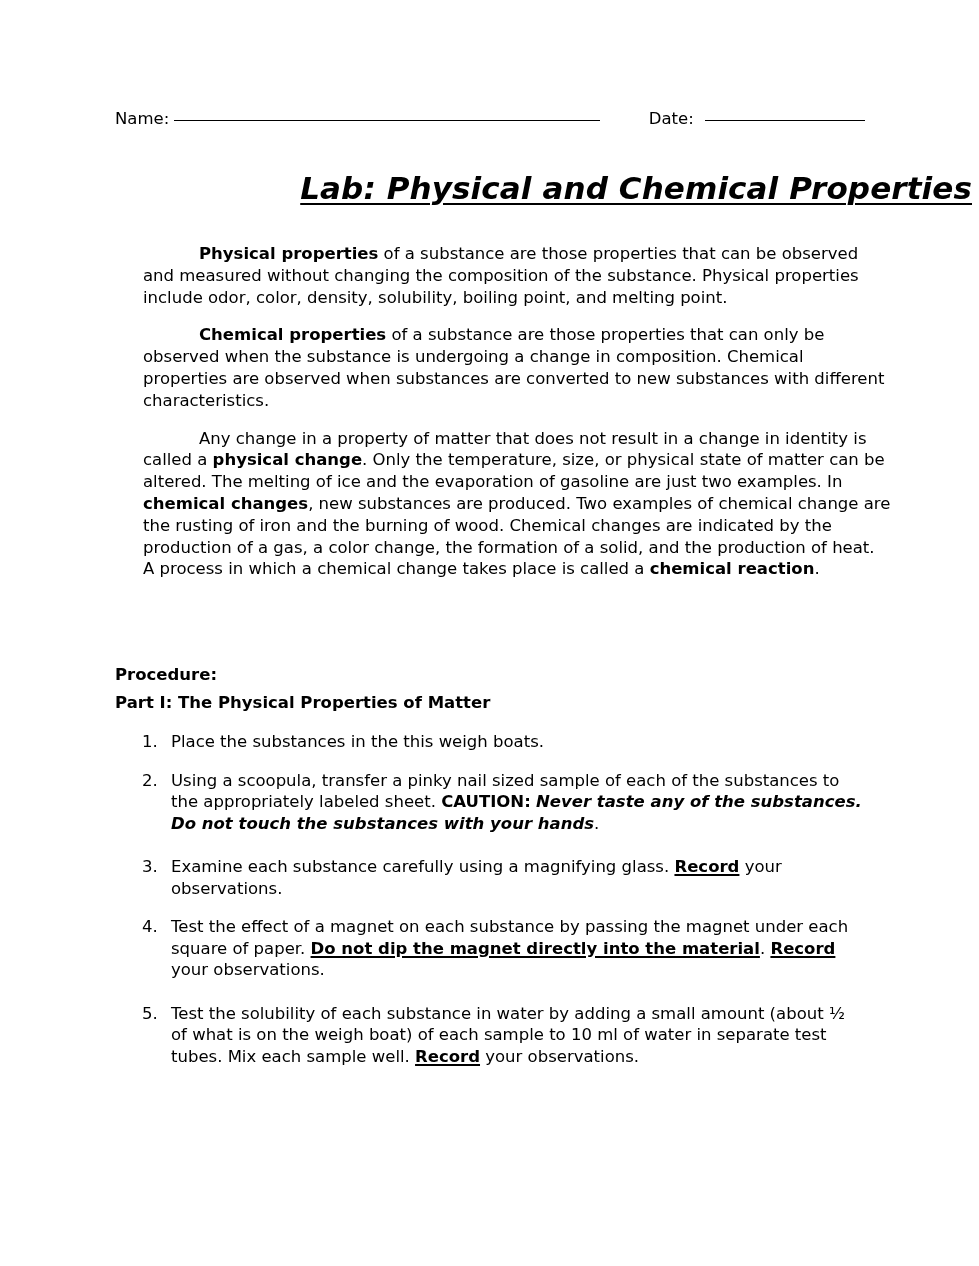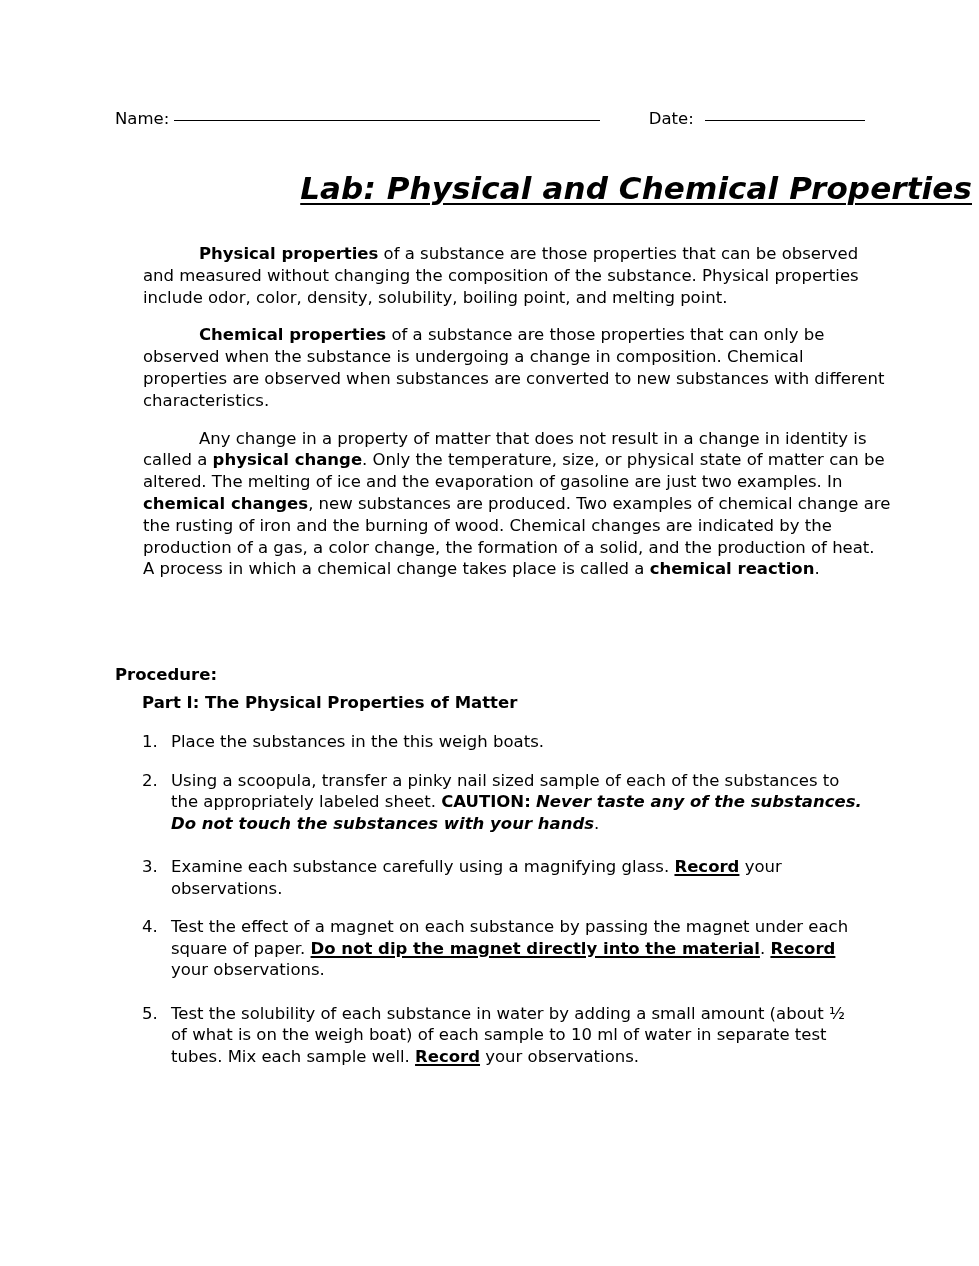--- a/index.html
+++ b/index.html
@@ -96,21 +96,21 @@
     line-height: 22px;
     font-weight: bold;
   }
   .part-head {
     position: absolute;
     left: 115px;
     top: 692px;
     font-size: 16.5px;
     line-height: 22px;
   }
-  .part-head .plabel { font-weight: bold; margin-left: 27px; }
+  .part-head .plabel { font-weight: bold; }
   .part-head .ptext { font-weight: bold; }
 
   
   .proc-list {
     position: absolute;
     left: 115px;
     top: 731px;
     width: 748px;
     font-size: 16.5px;
     line-height: 21.5px;

